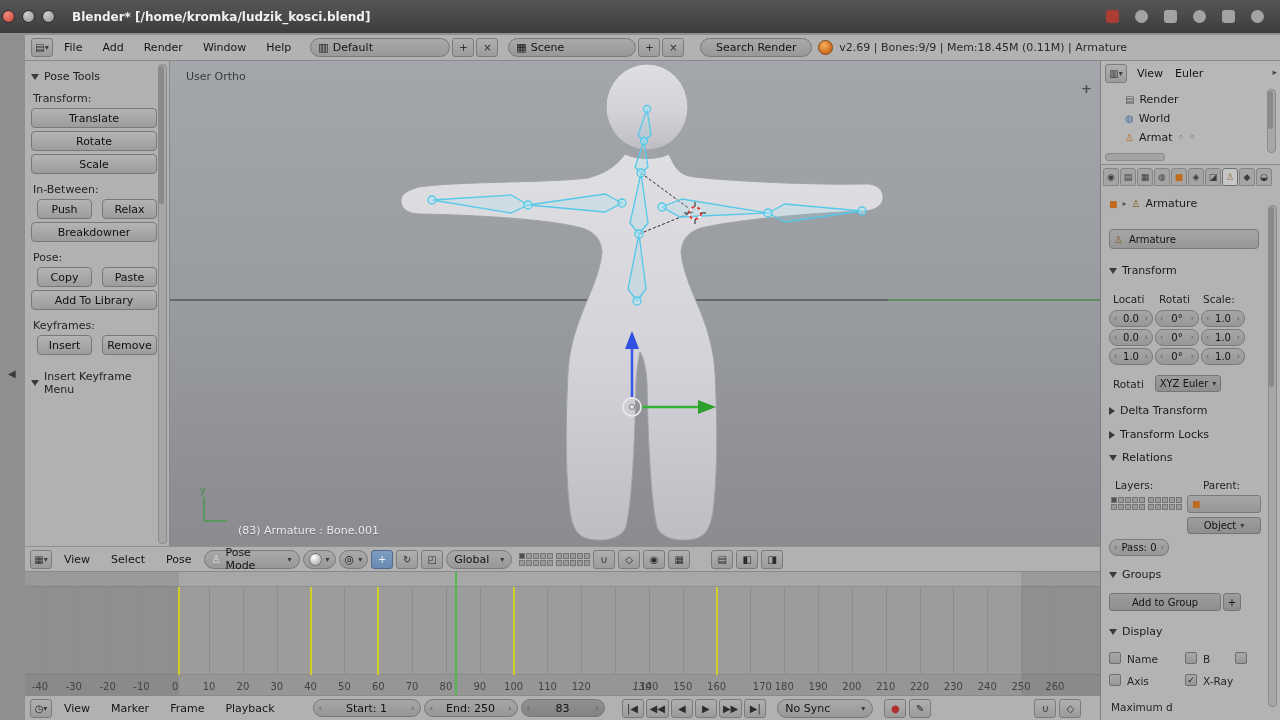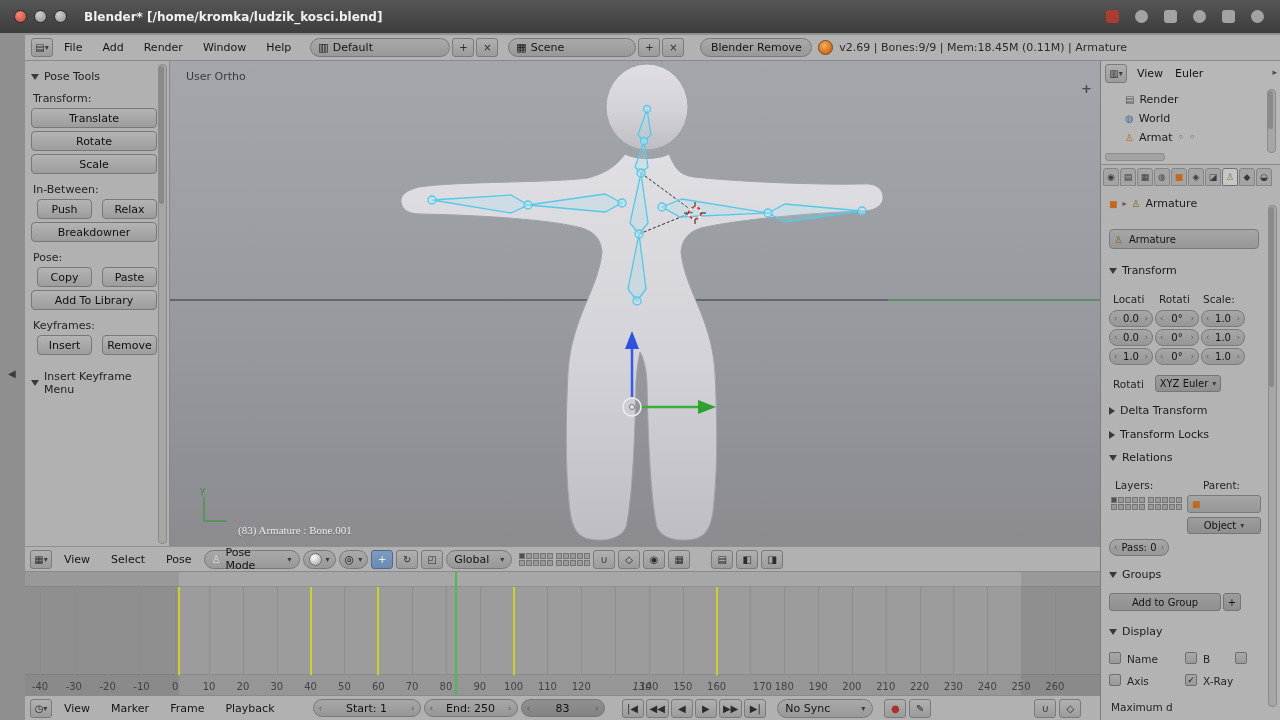--- a/index.html
+++ b/index.html
@@ -1,20 +1,20 @@
 <!DOCTYPE html>
 <html><head>
 <meta charset="utf-8">
 <style>
   html,body{margin:0;padding:0;width:1280px;height:720px;overflow:hidden;
     font-family:"DejaVu Sans","Liberation Sans",sans-serif;font-size:11px;color:#1c1c1c;background:#8f8f8f;}
   #app{position:absolute;inset:0;}
   
   #titlebar{position:absolute;left:0;top:0;width:1280px;height:33px;
-    background:linear-gradient(#565656,#3d3d3d);display:flex;align-items:center;padding-left:14px;box-sizing:border-box;}
+    background:linear-gradient(#565656,#3d3d3d);display:flex;align-items:center;padding-left:2px;box-sizing:border-box;}
   .winbtn{width:13px;height:13px;border-radius:50%;margin-right:7px;border:1px solid #2b2b2b;box-sizing:border-box;}
   .wb-close{background:radial-gradient(circle at 35% 30%,#f08a7a,#c4443a);}
   .wb-gray{background:radial-gradient(circle at 35% 30%,#cfcfcf,#8d8d8d);}
   #title-text{margin-left:10px;color:#f0f0f0;font-size:12px;font-weight:bold;}
   #tray{position:absolute;right:16px;top:0;height:33px;display:flex;align-items:center;gap:16px;}
   .tray-ic{width:13px;height:13px;border-radius:3px;background:#b9b9b9;opacity:.8;}
   .tray-red{background:#c43a30;}
   .tray-round{border-radius:50%;}
   
   .menu-item{padding:0 9px;color:#141414;}
@@ -83,21 +83,21 @@
   .pfield .ar{color:#5c5c5c;font-size:8px;}
   .pdd{position:absolute;height:17px;background:linear-gradient(#9d9d9d,#8f8f8f);border:1px solid #757575;
     border-radius:3px;display:flex;align-items:center;justify-content:center;gap:4px;color:#141414;font-size:10px;box-sizing:border-box;}
   .plabel{position:absolute;color:#242424;font-size:10.5px;}
   .psec{position:absolute;display:flex;align-items:center;gap:5px;color:#1b1b1b;font-size:11px;}
   .lgrid{display:grid;grid-template-columns:repeat(5,6px);grid-auto-rows:6px;gap:1px;}
   .lcell{background:#9a9a9a;border:1px solid #757575;box-sizing:border-box;}
   .lcell.on{background:#4f4f4f;}
   
   .vp-label{position:absolute;left:16px;top:9px;color:#3b3b3b;}
-  .vp-status{position:absolute;left:68px;top:463px;color:#ececec;text-shadow:0 1px 1px rgba(0,0,0,.25);font-family:Liberation Serif, serif;}
+  .vp-status{position:absolute;left:68px;top:463px;color:#ececec;text-shadow:0 1px 1px rgba(0,0,0,.25);}
   .vp-plus{position:absolute;right:8px;top:20px;color:#4a4a4a;font-size:13px;font-weight:bold;}
   #edge-arrow{position:absolute;left:8px;top:368px;color:#3a3a3a;font-size:10px;}
   .sphere{width:13px;height:13px;border-radius:50%;background:radial-gradient(circle at 35% 30%,#ffffff,#9a9a9a);border:1px solid #6f6f6f;box-sizing:border-box;}
   .blogo{width:15px;height:15px;border-radius:50%;background:radial-gradient(circle at 40% 35%,#f5b05a,#d06a1e 70%);border:1px solid #7a4a16;box-sizing:border-box;margin:0 4px;}
 </style>
 </head>
 <body>
 
 <div id="app">
 
@@ -132,21 +132,21 @@
     </span>
     <span class="icon-btn">+</span>
     <span class="icon-btn">×</span>
     <span class="round" style="width:128px;margin-left:8px;">
       <span>▦</span>
       <span style="flex:1;">Scene</span>
     </span>
     <span class="icon-btn">+</span>
     <span class="icon-btn">×</span>
     <span class="round" style="width:112px;margin-left:14px;justify-content:center;">
-      <span>Blender Remove</span>
+      <span>Search Render</span>
     </span>
     <span class="blogo"></span>
     <span style="color:#2a2a2a;">v2.69 | Bones:9/9 | Mem:18.45M (0.11M) | Armature</span>
   </div>
 
   <div id="edge-arrow">◀</div>
 
   <div id="toolshelf">
     <div class="phdr">
       <span class="tri"></span>

